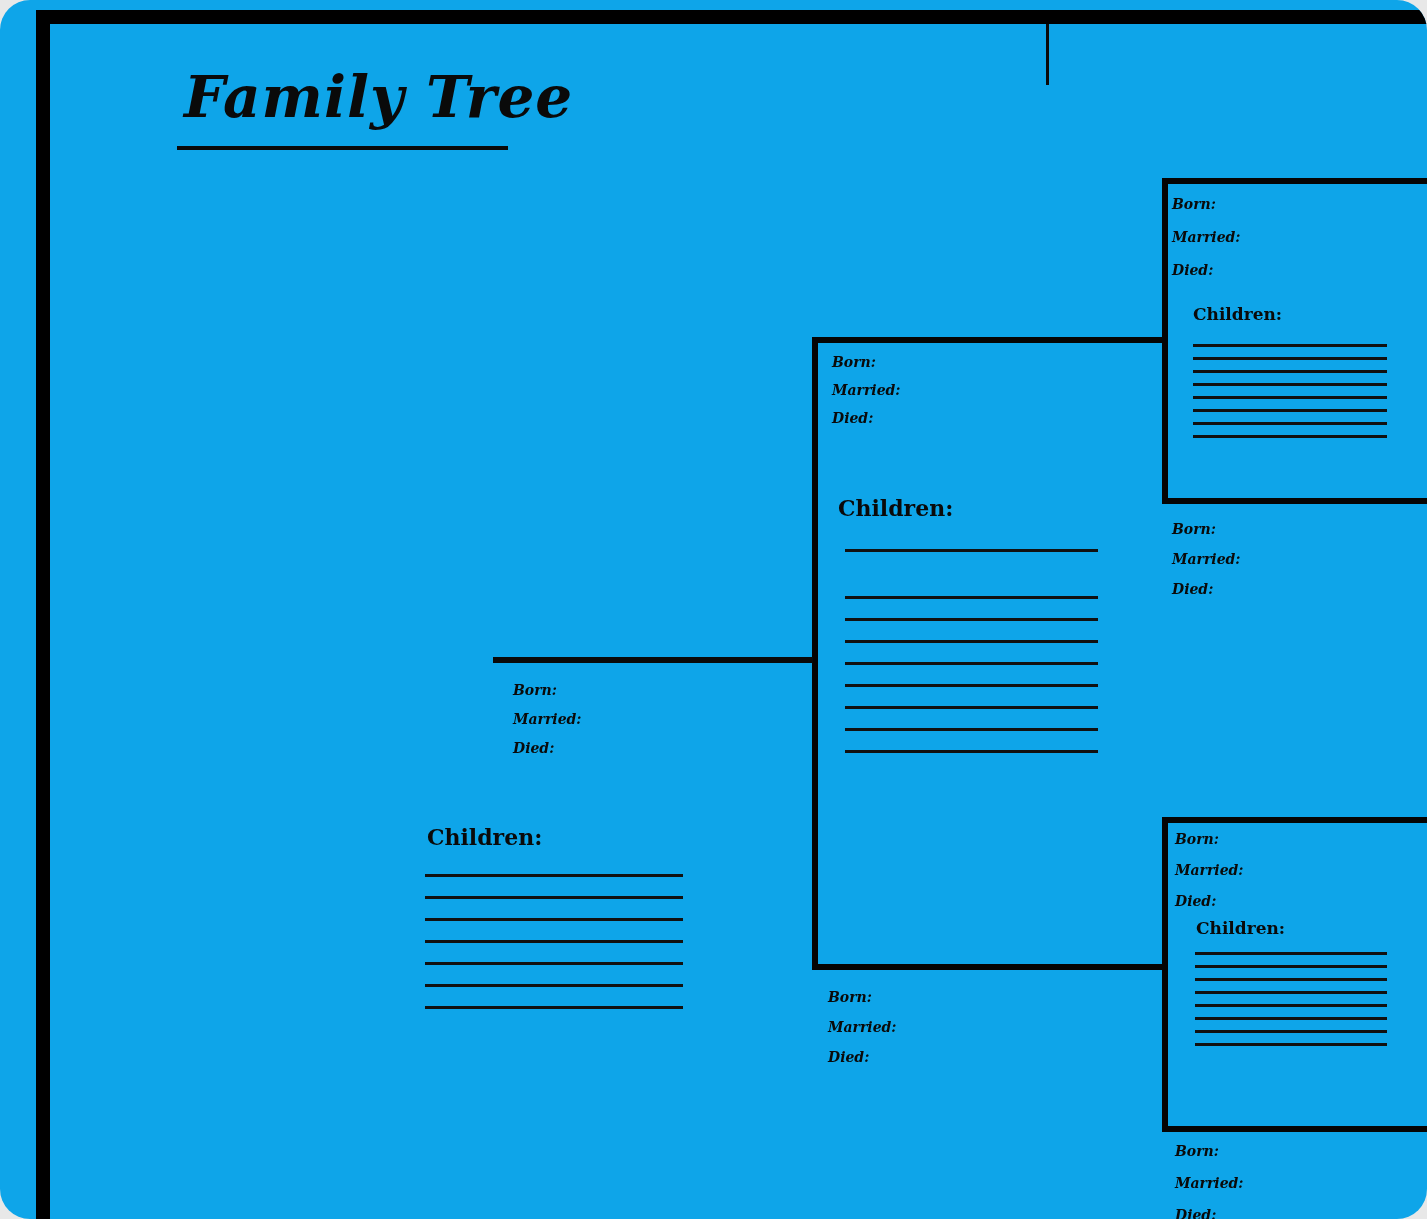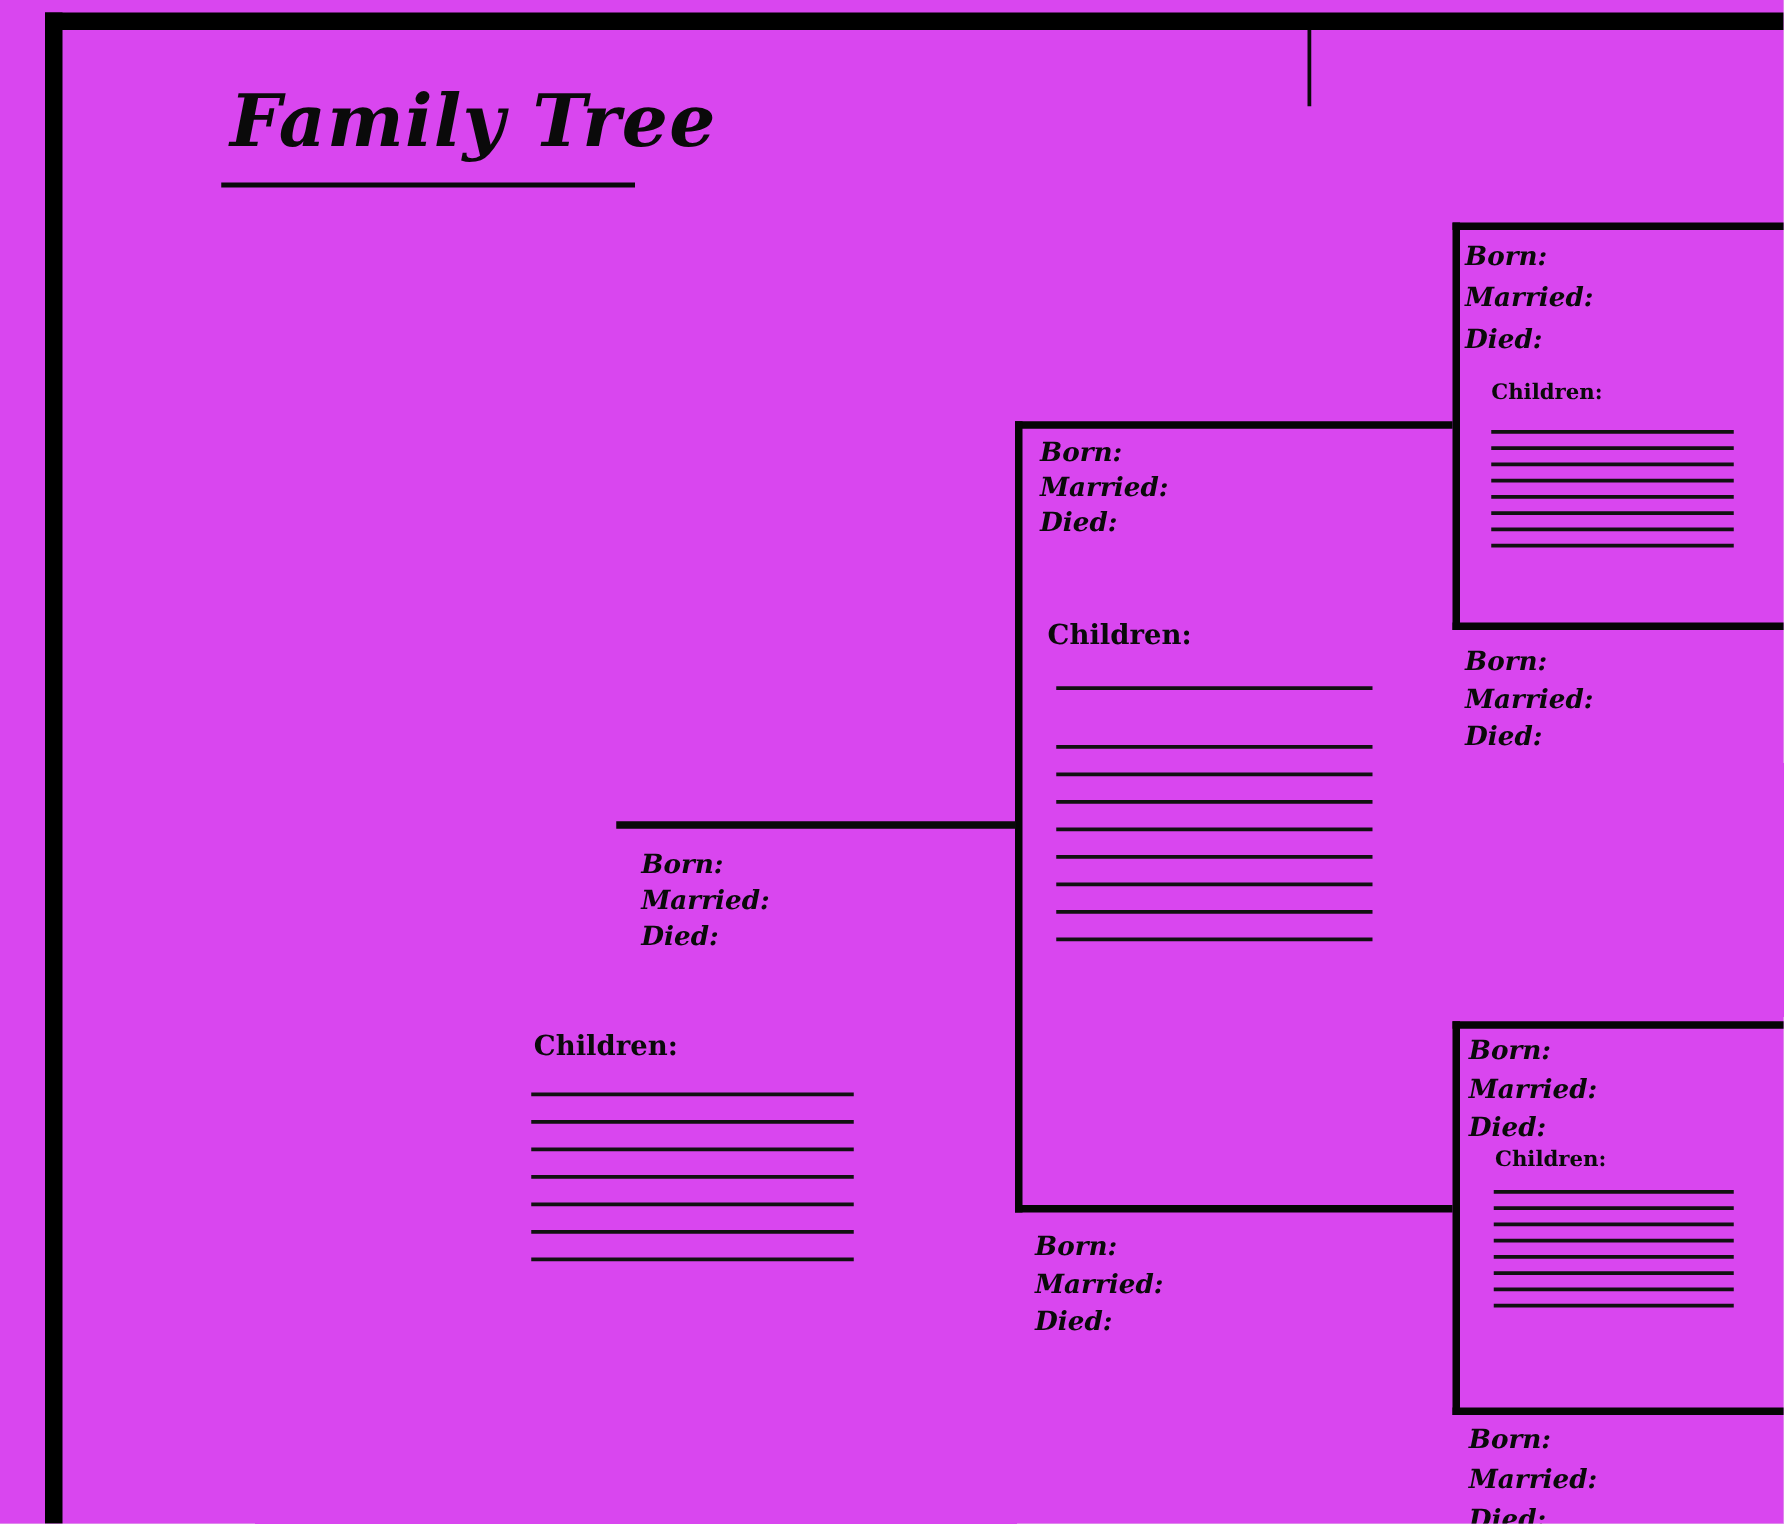--- a/index.html
+++ b/index.html
@@ -1,23 +1,24 @@
 <!DOCTYPE html>
 <html><head>
 <meta charset="utf-8">
 <style>
   html, body { margin: 0; padding: 0; background: #e8e8e8; }
   .page {
     position: relative;
     width: 1427px;
     height: 1219px;
-    background: #d946ef;
+    background: #0ea5e9;
     overflow: hidden;
     font-family: "DejaVu Serif", serif;
     color: #0a0a0a;
+    border-radius: 30px;
   }
   
   .edge { position: absolute; background: #000000; }
   .edge.top  { left: 36px; top: 10px;  width: 1391px; height: 14px; }
   .edge.left { left: 36px; top: 10px;  width: 14px;   height: 1209px; }
   .tick { position: absolute; left: 1046px; top: 24px; width: 3px; height: 61px; background: #0a0a0a; }
 
   
   .title {
     position: absolute; left: 184px; top: 68px;
@@ -33,21 +34,21 @@
     box-sizing: border-box;
     border: 6px solid #050505;
     border-right: none;
     background: transparent;
   }
   #boxA { left: 1162px; top: 178px; width: 285px; height: 326px; }
   #boxB { left: 812px;  top: 337px; width: 350px; height: 633px; }
   #boxC { left: 1162px; top: 817px; width: 285px; height: 315px; }
 
   
-  .bmd { position: absolute; font-weight: bold; font-style: italic; font-size: 21px; white-space: nowrap; }
+  .bmd { position: absolute; font-weight: bold; font-style: italic; font-size: 14px; white-space: nowrap; }
   .bmd > div { display: block; }
   #boxA .bmd { left: 4px;  top: 4px;  line-height: 33px; }
   #boxB .bmd { left: 14px; top: 5px;  line-height: 28px; }
   #boxC .bmd { left: 7px;  top: 1px;  line-height: 31px; }
   .bmd.belowA { left: 1172px; top: 514px;  line-height: 30px; }
   .bmd.belowB { left: 828px;  top: 982px;  line-height: 30px; }
   .bmd.belowC { left: 1175px; top: 1135px; line-height: 32px; }
   .bmd.leftg  { left: 513px;  top: 676px;  line-height: 29px; }
 
   

